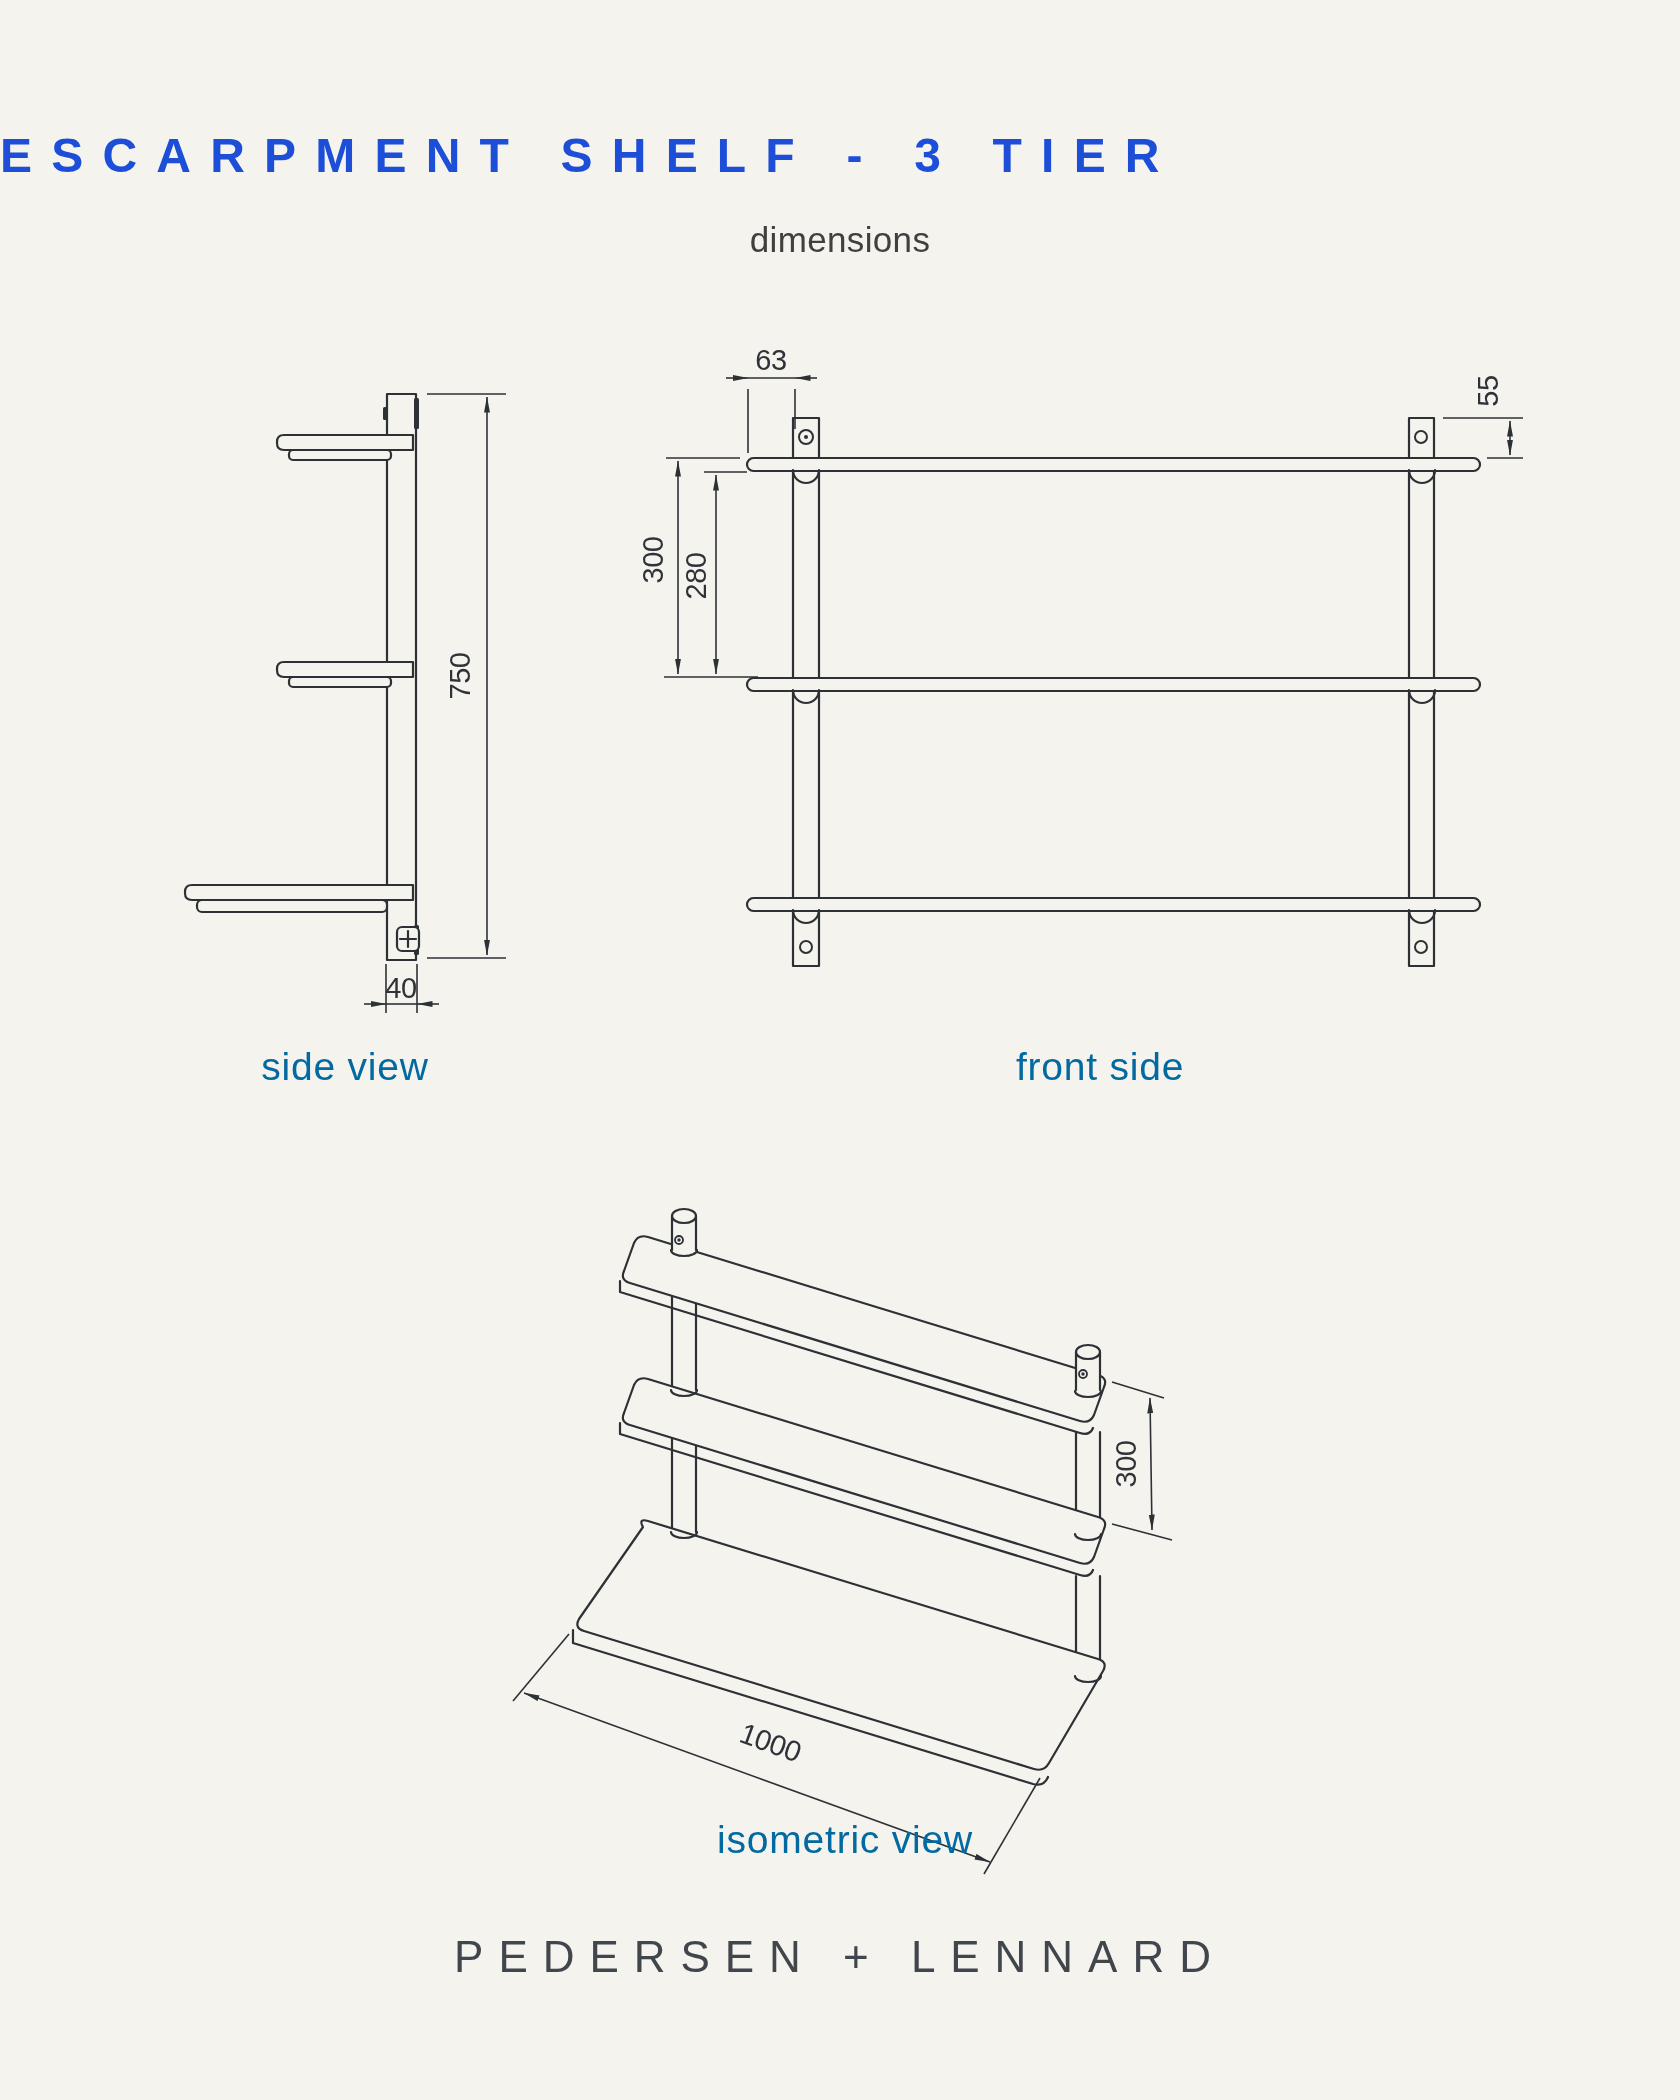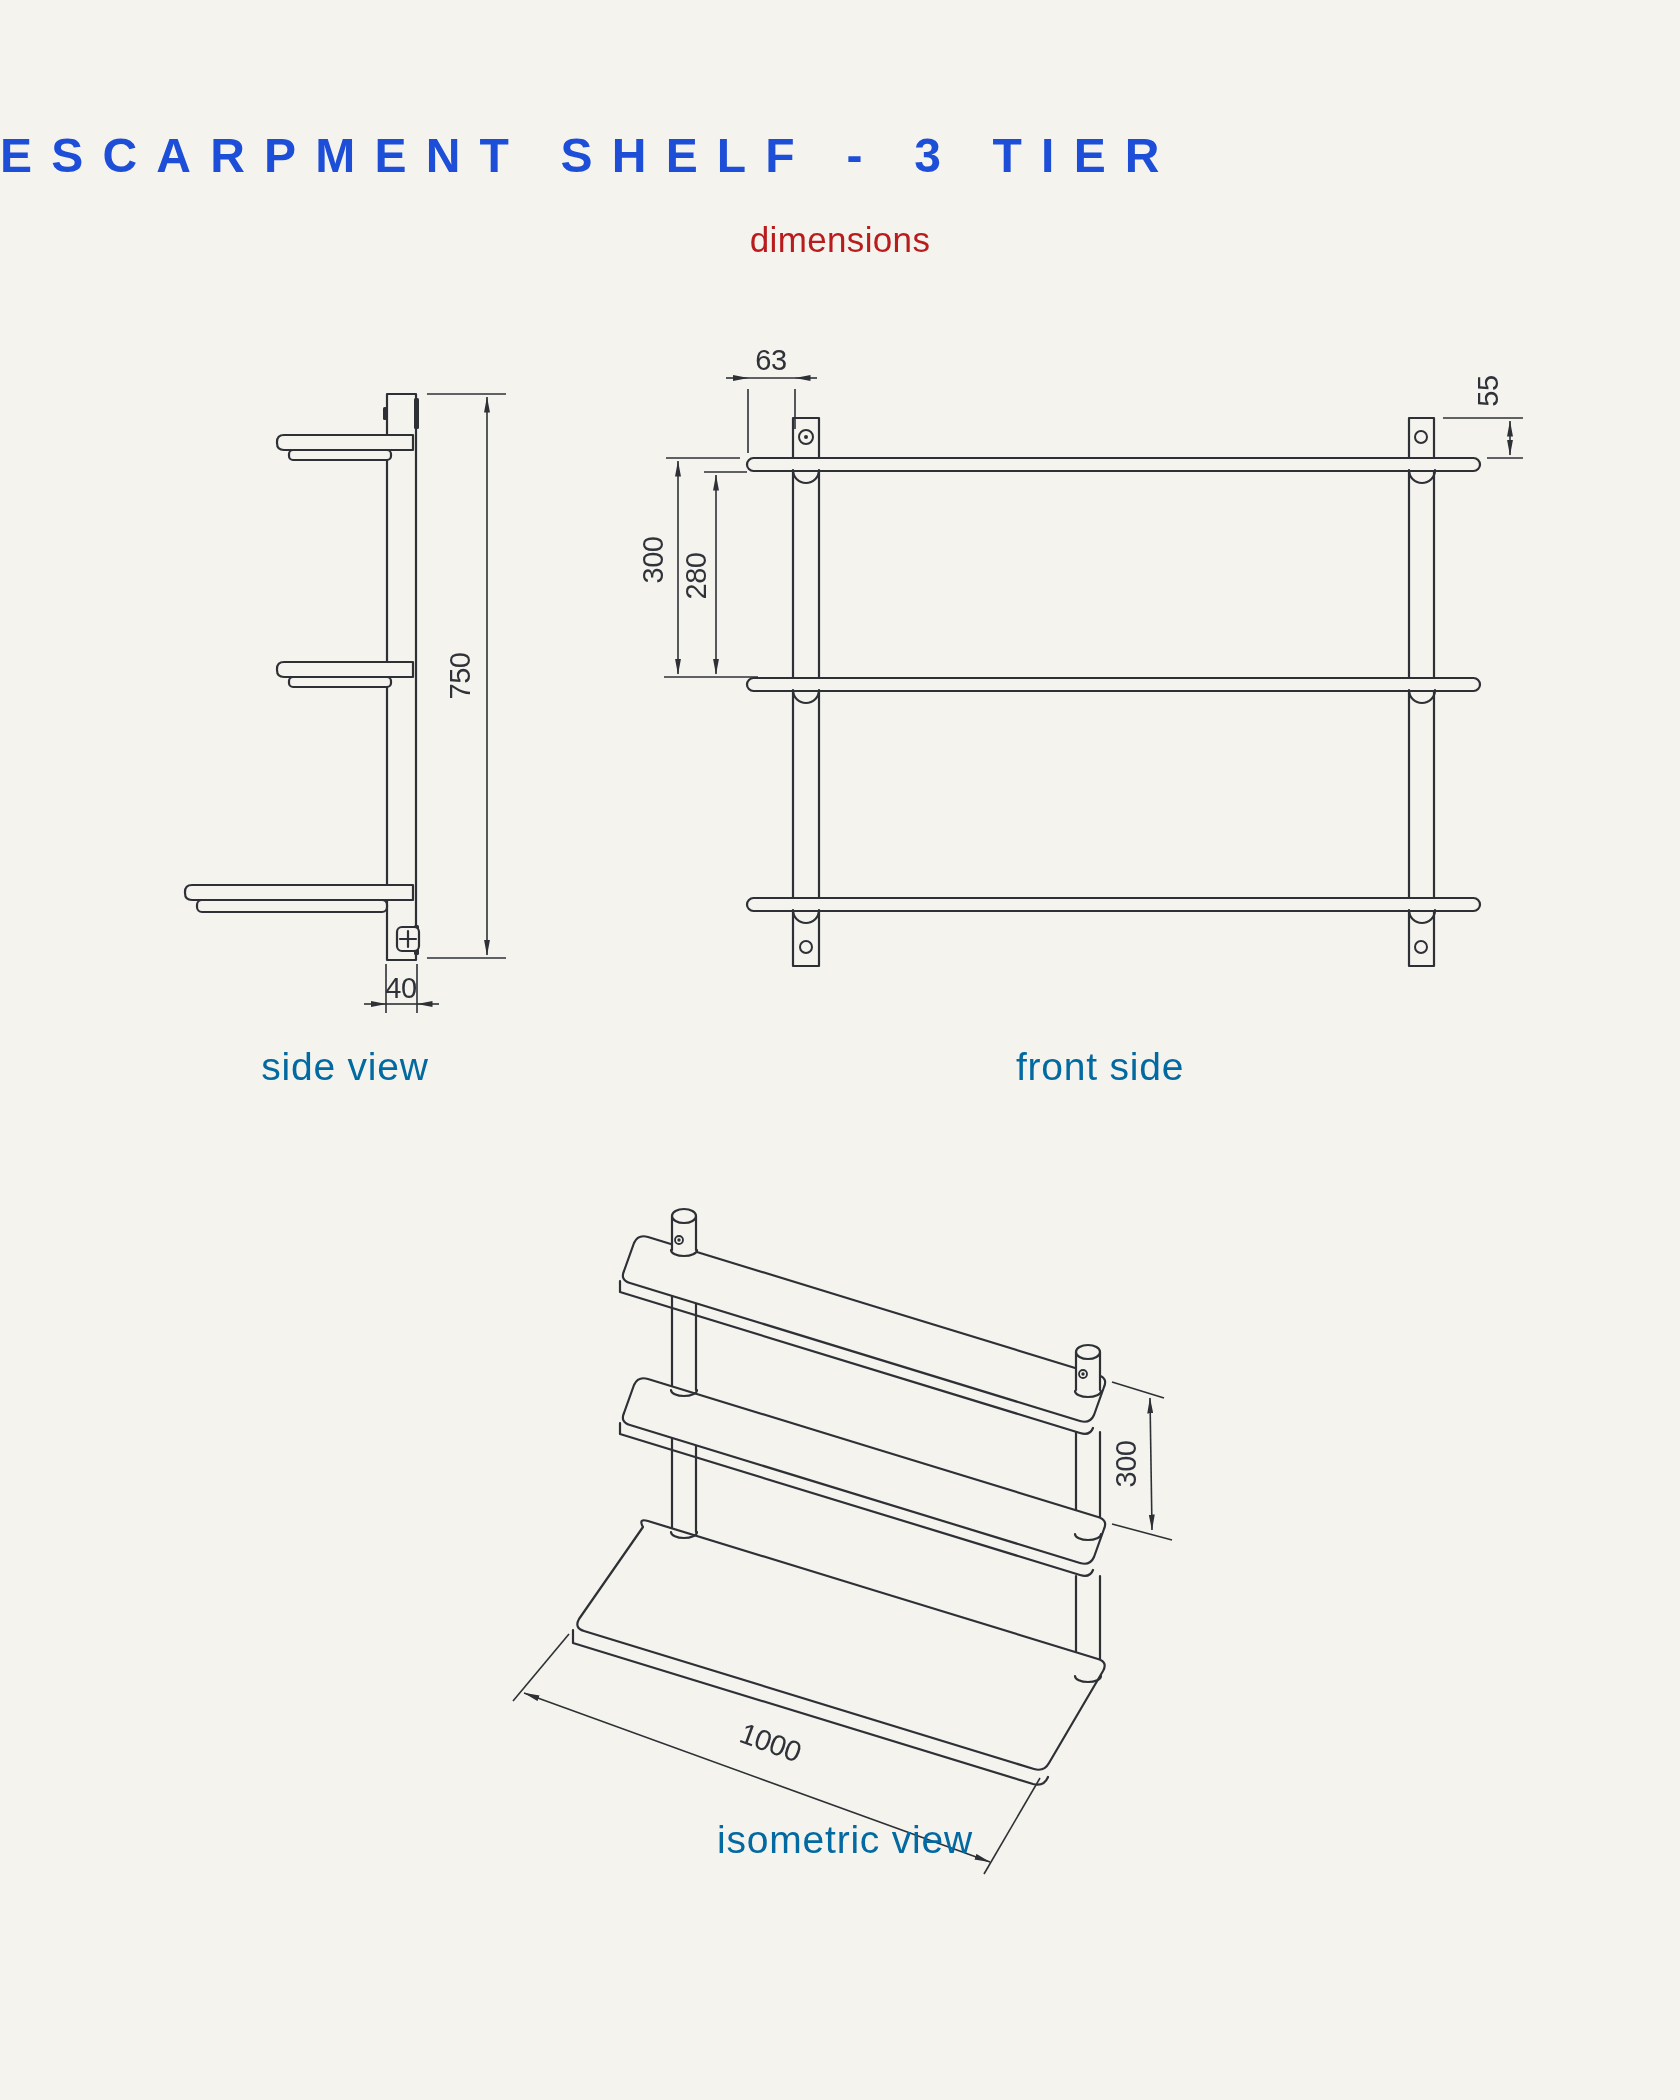--- a/index.html
+++ b/index.html
@@ -7,21 +7,21 @@
     position:relative; width:1680px; height:2100px; background:#f5f3ee;
     font-family:"Liberation Sans", sans-serif; overflow:hidden;
   }
   .page-title {
     position:absolute; top:128px; left:0; width:1680px; text-align:left;
     font-size:48px; font-weight:700; letter-spacing:0.40em; color:#1d4ed8;
     white-space:nowrap;
   }
   .page-subtitle {
     position:absolute; top:220px; left:0; width:1680px; text-align:center;
-    font-size:35px; font-weight:400; color:#b91c1c; letter-spacing:0.01em;
+    font-size:35px; font-weight:400; color:#404040; letter-spacing:0.01em;
   }
   .view-label {
     position:absolute; text-align:center; font-size:39px; font-weight:400;
     color:#0369a1; letter-spacing:0.02em; width:420px;
   }
   .label-side  { left:135px;  top:1045px; }
   .label-front { left:890px;  top:1045px; }
   .label-iso   { left:635px;  top:1818px; }
   .brand {
     position:absolute; top:1932px; left:0; width:1680px; text-align:center;
@@ -215,13 +215,14 @@
         <line class="dln" x1="524" y1="1693" x2="990" y2="1862" marker-start="url(#arr)" marker-end="url(#arr)"></line>
         <text class="dimtxt" transform="translate(767,1752) rotate(20)">1000</text>
       </g>
     </g>
   </svg>
 
   <div class="view-label label-side">side view</div>
   <div class="view-label label-front">front side</div>
   <div class="view-label label-iso">isometric view</div>
 
+  <div class="brand">PEDERSEN + LENNARD</div>
 </div>
 
 </body></html>

